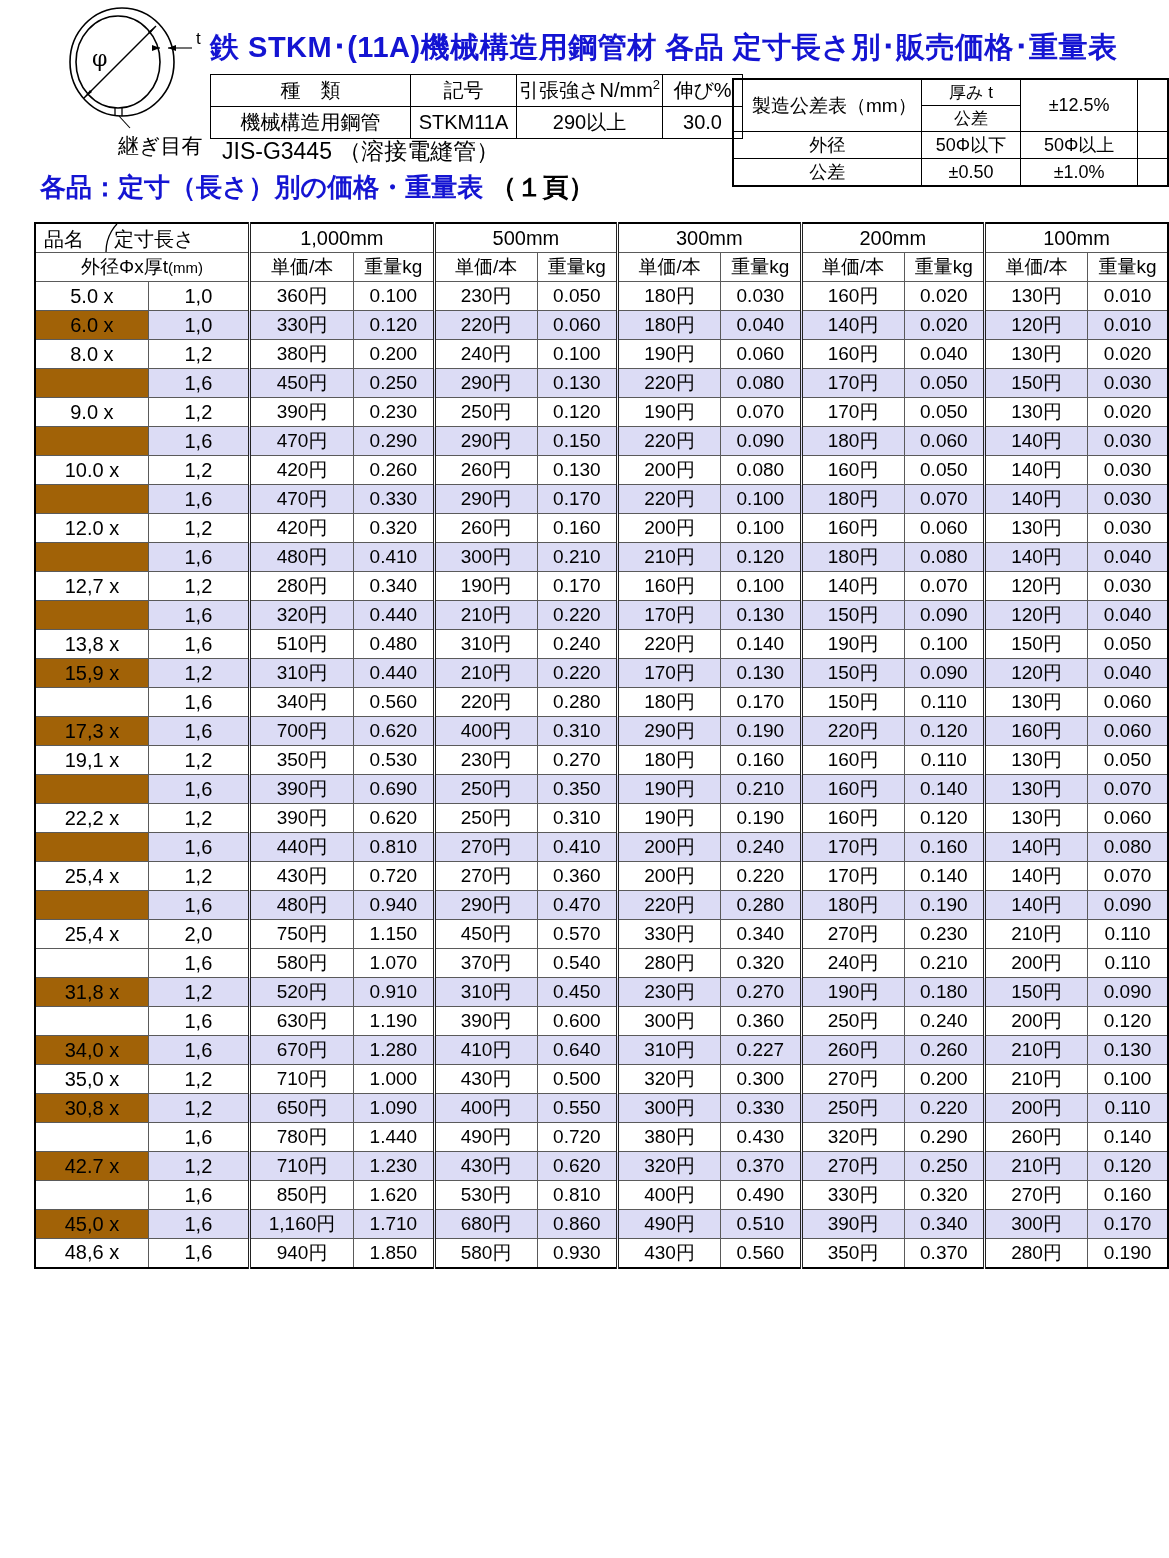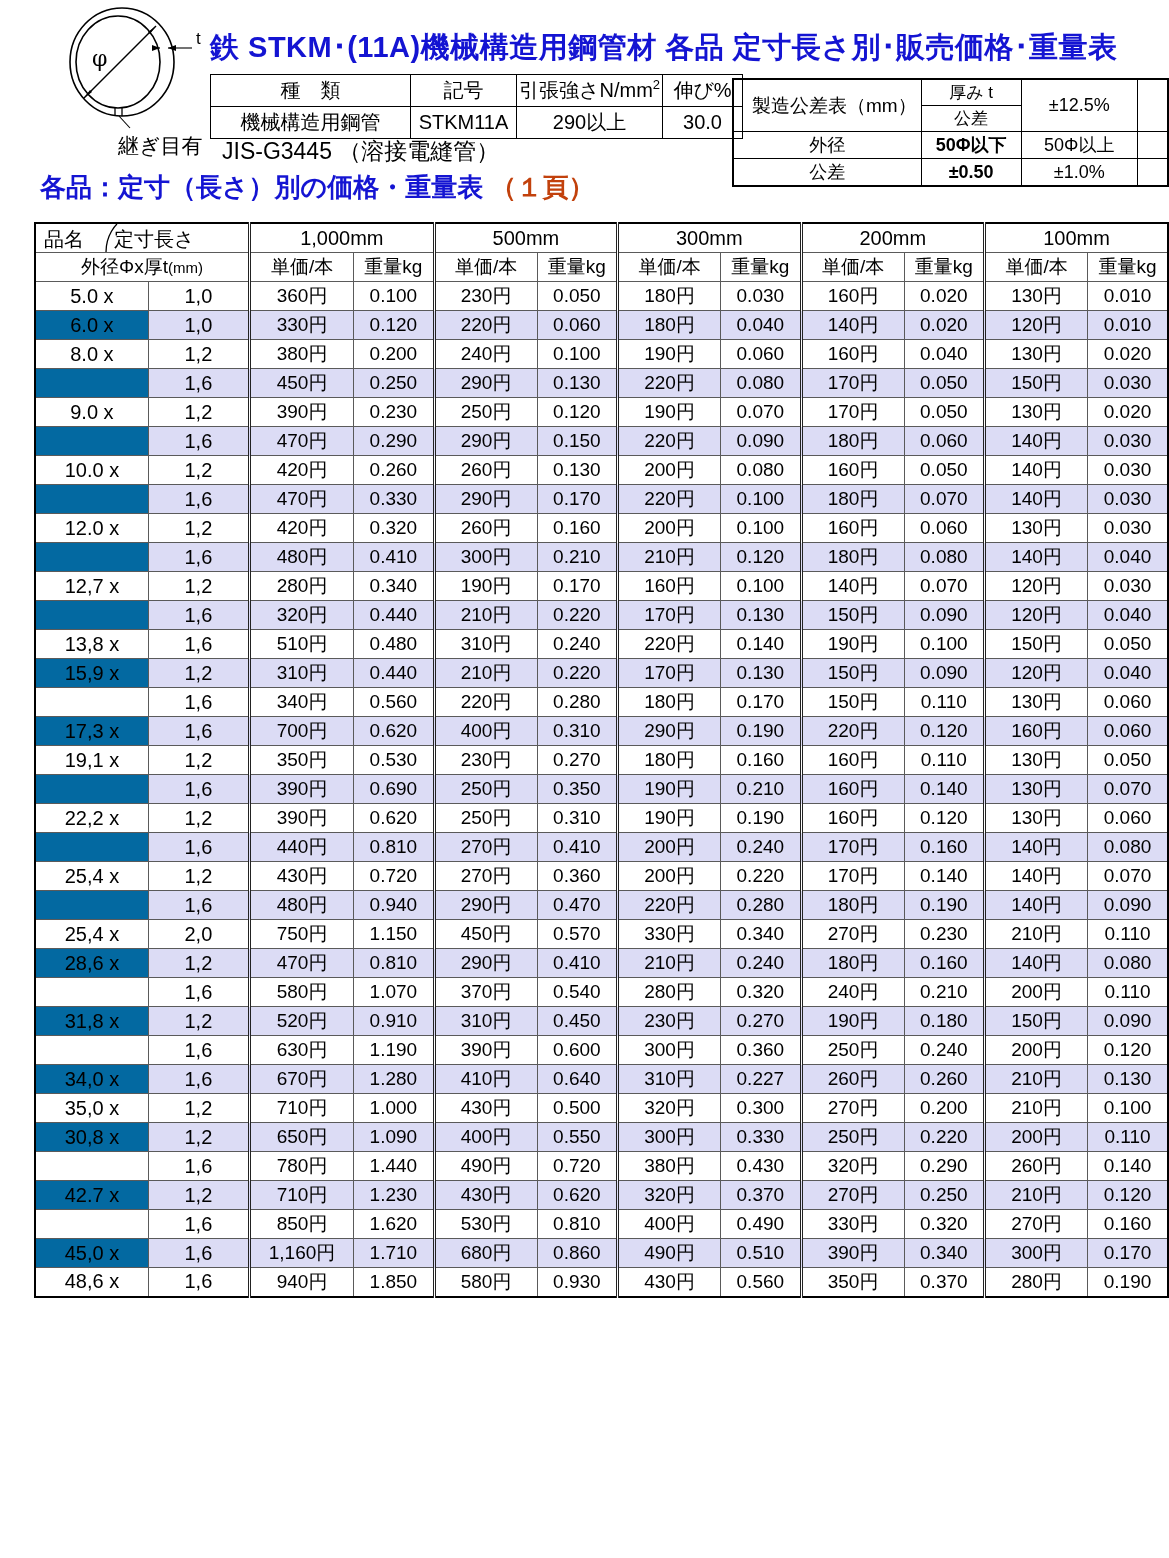--- a/index.html
+++ b/index.html
@@ -51,41 +51,41 @@
   .jisline {
     position: absolute; left: 222px; top: 136px;
     font-size: 23px; white-space: nowrap;
   }
 
   .subtitle {
     position: absolute; left: 40px; top: 170px;
     font-size: 26px; font-weight: bold; color: #1414d2;
     white-space: nowrap; letter-spacing: 0px;
   }
-  .subtitle .pg { color: #c2410c; }
+  .subtitle .pg { color: #000000; }
 
   
   table.tol {
     position: absolute; left: 732px; top: 78px;
     border-collapse: collapse;
     font-size: 18px;
     border: 2px solid #000;
   }
   table.tol td {
     border: 1px solid #000;
     text-align: center;
     padding: 1px 4px;
     height: 23px;
     white-space: nowrap;
   }
   .tol .lbl { width: 168px; font-size: 19px; text-align: left; padding-left: 18px;}
   .tol .k   { width: 78px; font-size: 17px; }
   .tol .v   { width: 172px; }
   .tol .t1  { width: 68px; margin-left: 8px; }
-  .tol .t2  { width: 130px; font-weight: bold; }
+  .tol .t2  { width: 130px; }
   .tol .t3  { width: 152px; margin-left: 17px; }
   .tol .t4  { width: 62px; }
 
   
   table.price {
     position: absolute; left: 34px; top: 222px;
     border-collapse: collapse;
     font-size: 19px;
     border: 2px solid #000;
   }
@@ -114,21 +114,21 @@
   .hdr-name-cell svg { position: absolute; left: 68px; top: 0px; }
 
   .unitsmall { font-size: 15px; }
 
   td.nm   { text-align: right; padding-right: 4px; font-size: 20px; width: 112px; border-right: none; }
   td.th   { text-align: center; font-size: 20px; width: 100px; border-left: none; }
   td.val  { text-align: right; padding-right: 9px; }
   td.wt   { text-align: center; }
 
   tr.alt td.th, tr.alt td.val, tr.alt td.wt { background: #dcdcf5; }
-  tr.alt td.nm { background: #0369a1; }
+  tr.alt td.nm { background: #a16207; }
 
   
   td.th.cont { border-top: 1px solid #5a5a5a; }
   td.nm.blank { border-top: 1px solid transparent; }
 </style>
 </head>
 <body>
 
 <div class="page">
 
@@ -555,34 +555,20 @@
           <td class="wt cwt dsep">1.150</td>
           <td class="val cprice gsep">450円</td>
           <td class="wt cwt dsep">0.570</td>
           <td class="val cprice gsep">330円</td>
           <td class="wt cwt dsep">0.340</td>
           <td class="val cprice gsep">270円</td>
           <td class="wt cwt dsep">0.230</td>
           <td class="val cprice gsep">210円</td>
           <td class="wt cwt dsep">0.110</td>
         </tr>
-        <tr class="alt">
-          <td class="nm">28,6 x</td>
-          <td class="th">1,2</td>
-          <td class="val cprice gsep">470円</td>
-          <td class="wt cwt dsep">0.810</td>
-          <td class="val cprice gsep">290円</td>
-          <td class="wt cwt dsep">0.410</td>
-          <td class="val cprice gsep">210円</td>
-          <td class="wt cwt dsep">0.240</td>
-          <td class="val cprice gsep">180円</td>
-          <td class="wt cwt dsep">0.160</td>
-          <td class="val cprice gsep">140円</td>
-          <td class="wt cwt dsep">0.080</td>
-        </tr>
         <tr>
           <td class="nm blank"></td>
           <td class="th cont">1,6</td>
           <td class="val cprice gsep">580円</td>
           <td class="wt cwt dsep">1.070</td>
           <td class="val cprice gsep">370円</td>
           <td class="wt cwt dsep">0.540</td>
           <td class="val cprice gsep">280円</td>
           <td class="wt cwt dsep">0.320</td>
           <td class="val cprice gsep">240円</td>

